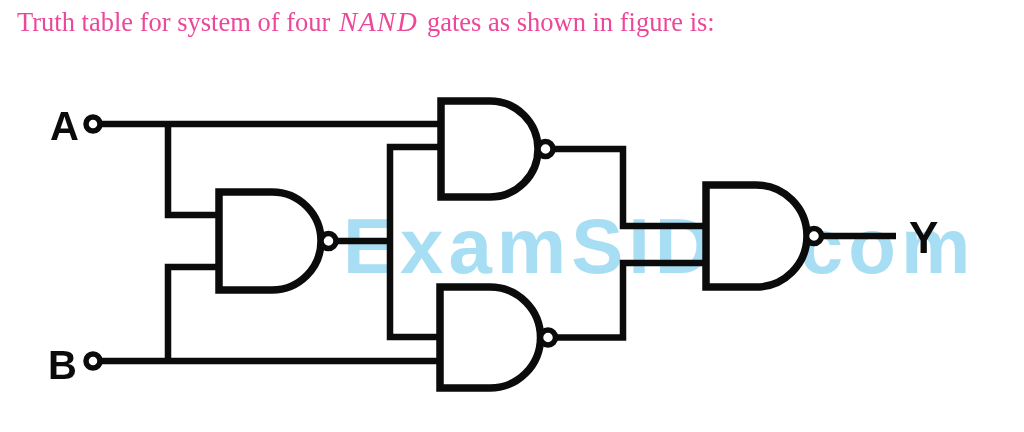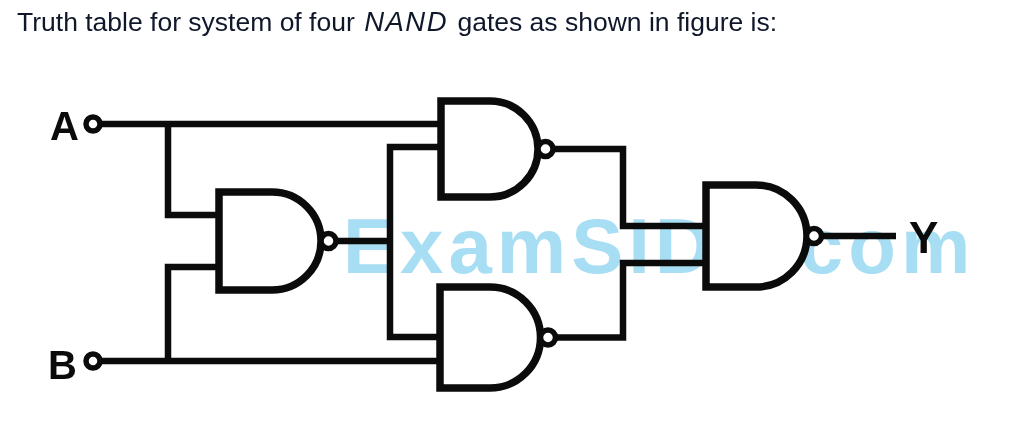--- a/index.html
+++ b/index.html
@@ -6,24 +6,24 @@
   body {
     width: 1024px; height: 432px;
     position: relative;
     background: #ffffff;
     overflow: hidden;
     font-family: "Liberation Sans", sans-serif;
   }
   .title {
     position: absolute;
     left: 17px; top: 5px;
-    font-family: Liberation Sans, sans-serif;
+    font-family: Liberation Serif, serif;
     font-size: 26.5px;
     line-height: 1.25;
-    color: #0f172a;
+    color: #ec4899;
     white-space: nowrap;
   }
   .title .math {
     font-style: italic;
     letter-spacing: 1.5px;
     padding: 0 2px;
     font-size: 27.5px;
   }
   .watermark {
     position: absolute;

